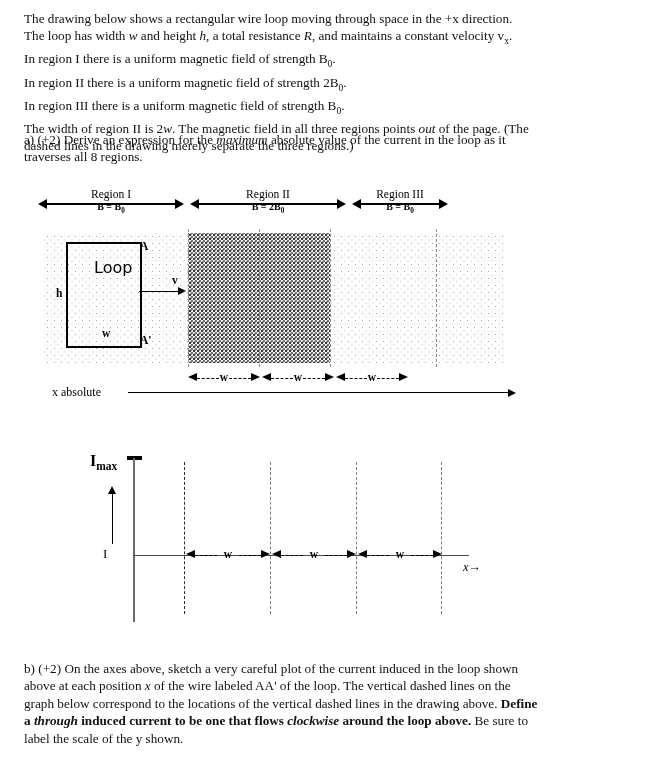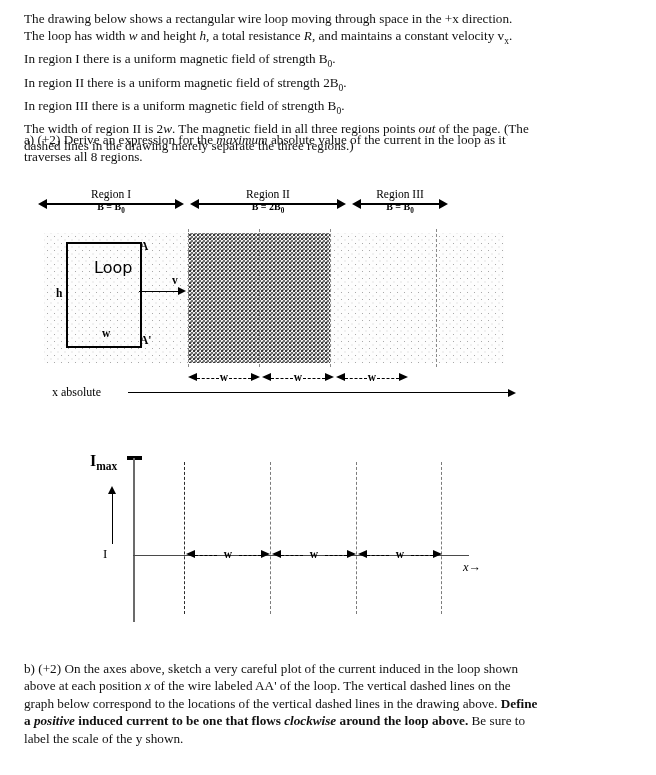--- a/index.html
+++ b/index.html
@@ -494,15 +494,15 @@
     <span class="wtxt">w</span>
     <span class="dash-right"></span>
     <span class="rtip"></span>
   </div>
 </div>
 
 <div class="prose" id="part-b-text">
   <span class="ln">b) (+2) On the axes above, sketch a very careful plot of the current induced in the loop shown</span>
   <span class="ln">above at each position <span class="it">x</span> of the wire labeled AA' of the loop. The vertical dashed lines on the</span>
   <span class="ln">graph below correspond to the locations of the vertical dashed lines in the drawing above. <span class="bd">Define</span></span>
-  <span class="ln"><span class="bd">a <span class="it">positive</span> induced current to be one that flows <span class="it">clockwise</span> around the loop above.</span> Be sure to</span>
+  <span class="ln"><span class="bd">a <span class="it">through</span> induced current to be one that flows <span class="it">clockwise</span> around the loop above.</span> Be sure to</span>
   <span class="ln">label the scale of the y shown.</span>
 </div>
 
 </body></html>

